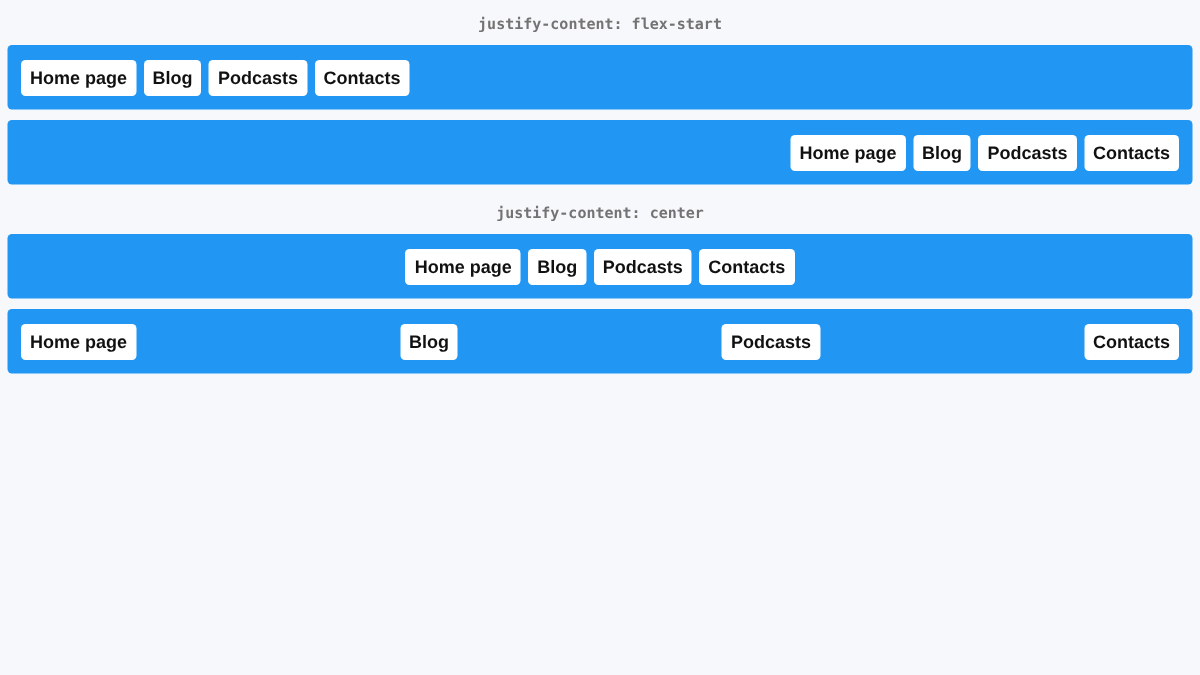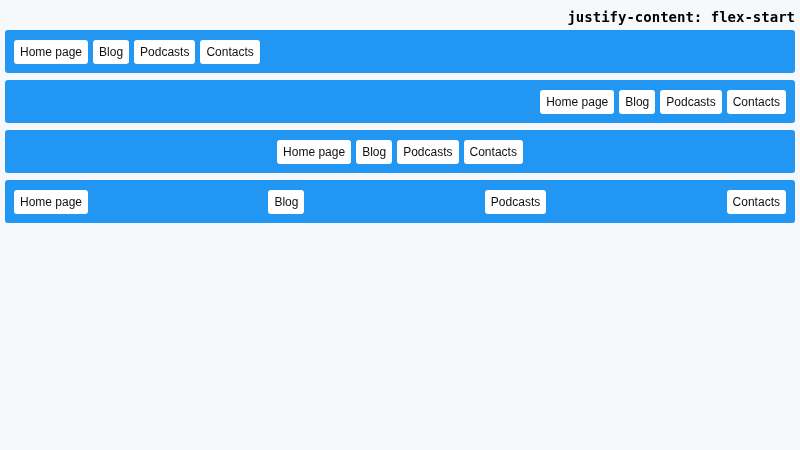--- a/index.html
+++ b/index.html
@@ -6,35 +6,36 @@
     body {
       width: 800px; height: 450px;
       background: #f7f8fb;
       font-family: "Liberation Sans", sans-serif;
       overflow: hidden;
     }
     .section { margin: 0 5px; }
     .title {
       font-family: "DejaVu Sans Mono", monospace;
       font-weight: bold;
-      font-size: 14px;
-      text-align: right;
-      color: #000000;
+      font-size: 10px;
+      text-align: center;
+      color: #737373;
       height: 26px;
       line-height: 26px;
     }
     .nav {
       display: flex;
       background: #2196f3;
       border-radius: 3px;
       height: 43px;
       align-items: center;
       padding: 0 9px;
       box-sizing: border-box;
       margin-bottom: 7px;
+      font-weight: bold;
     }
     .nav.start { justify-content: flex-start; }
     .nav.end { justify-content: flex-end; }
     .nav.center { justify-content: center; }
     .nav.between { justify-content: space-between; }
     .btn {
       background: #fff;
       border-radius: 3px;
       height: 24px;
       line-height: 24px;
@@ -67,20 +68,21 @@
 <div class="section">
   <nav class="nav end">
     <a class="btn">Home page</a>
     <a class="btn">Blog</a>
     <a class="btn">Podcasts</a>
     <a class="btn">Contacts</a>
   </nav>
 </div>
 
 <div class="section">
+  <div class="title">justify-content: center</div>
   <nav class="nav center">
     <a class="btn">Home page</a>
     <a class="btn">Blog</a>
     <a class="btn">Podcasts</a>
     <a class="btn">Contacts</a>
   </nav>
 </div>
 
 <div class="section">
   <nav class="nav between">

